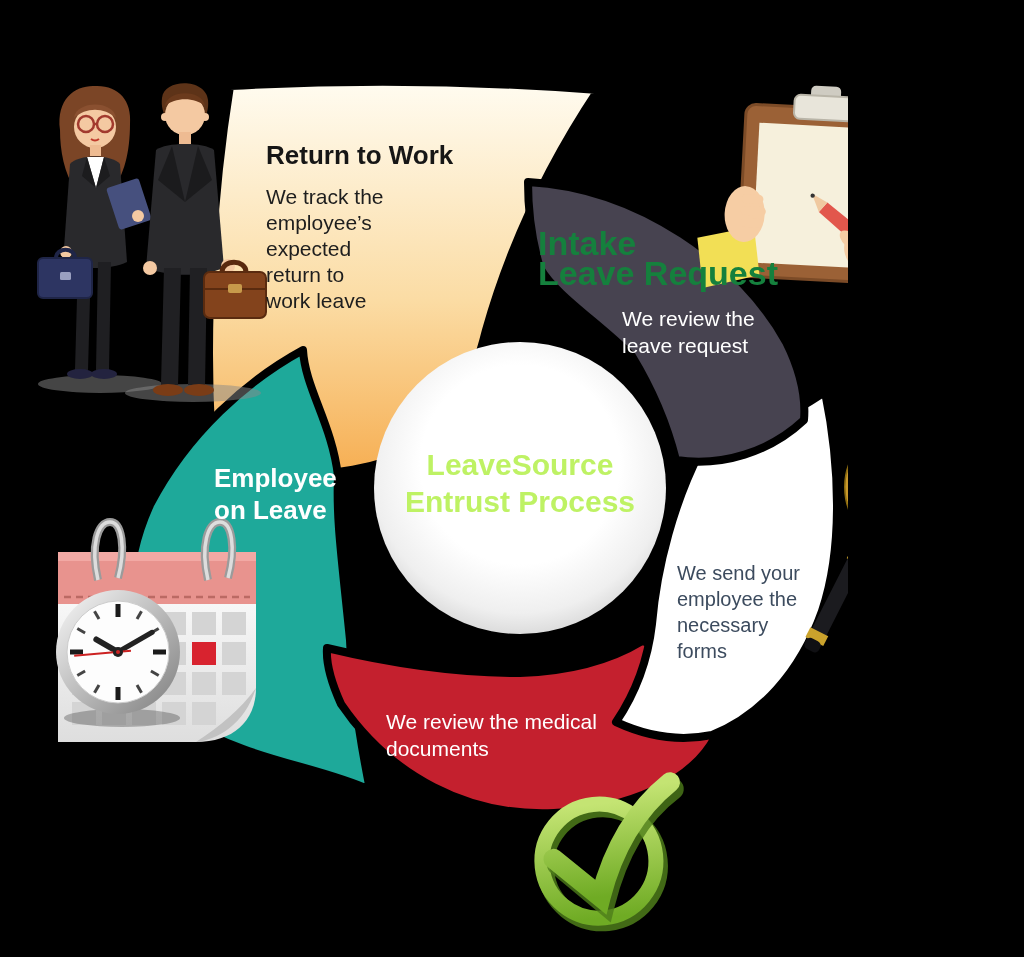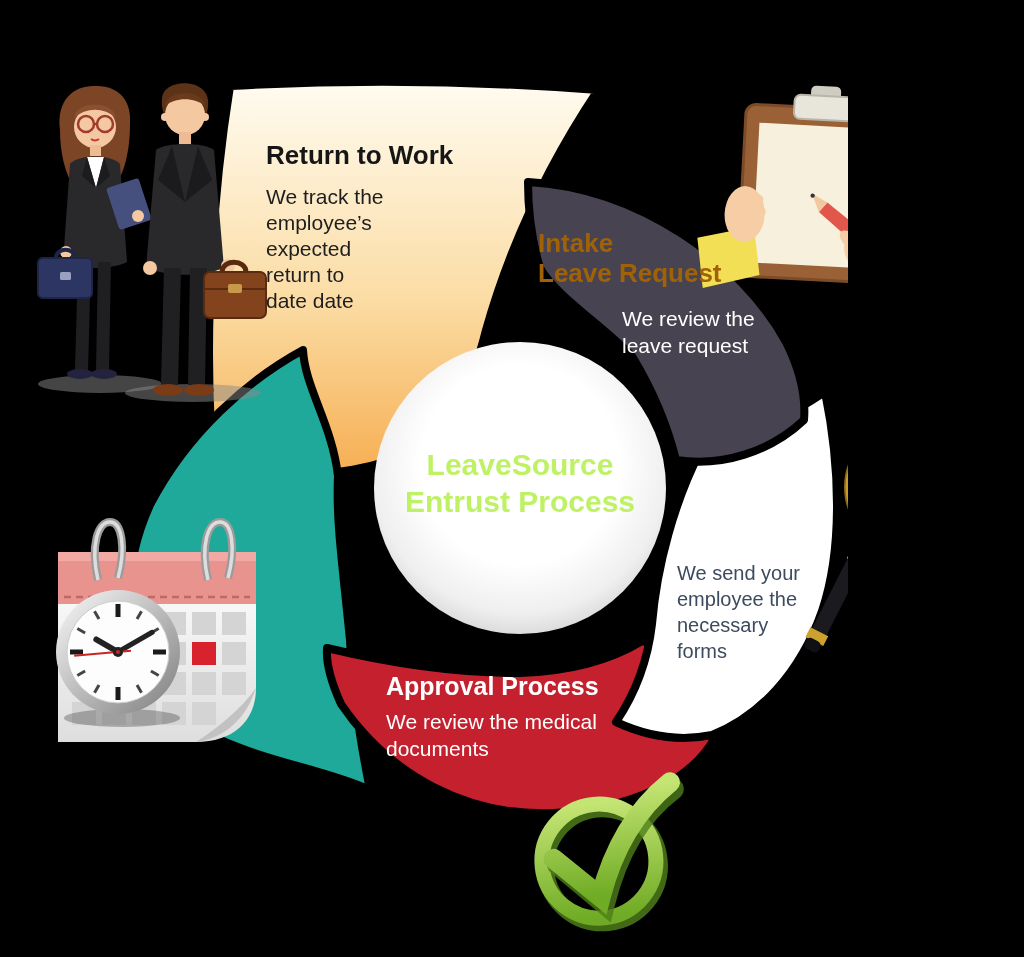--- a/index.html
+++ b/index.html
@@ -2,21 +2,21 @@
 <html><head>
 <meta charset="utf-8">
 <style>
   html,body{margin:0;padding:0;background:#000;}
   .stage{position:relative;width:848px;height:957px;background:#000;overflow:hidden;
          font-family:"Liberation Sans","DejaVu Sans",sans-serif;}
   .stage svg{position:absolute;left:0;top:0;}
   .txt{position:absolute;white-space:pre-line;}
   .t-return-title {left:266px;top:140px;font-size:26px;font-weight:600;color:#161616;}
   .t-return-body  {left:266px;top:184px;font-size:21px;line-height:26px;color:#1e1e1e;}
-  .t-intake-title {left:538px;top:228px;font-size:26px;line-height:30px;font-weight:600;color:#a16207;}
+  .t-intake-title {left:538px;top:228px;font-size:34px;line-height:30px;font-weight:600;color:#15803d;}
   .t-intake-body  {left:622px;top:295px;font-size:21px;line-height:27px;color:#fff;margin-top:10px;}
   .t-eol-title    {left:214px;top:462px;font-size:26px;line-height:32px;font-weight:600;color:#fff;}
   .t-elig-title   {left:694px;top:492px;font-size:26px;line-height:31px;font-weight:600;color:#101010;}
   .t-elig-body    {left:677px;top:560px;font-size:20px;line-height:26px;color:#3c4b5e;}
   .t-appr-title   {left:386px;top:672px;font-size:25px;font-weight:600;color:#fff;}
   .t-appr-body    {left:386px;top:708px;font-size:21px;line-height:27px;color:#fff;}
   .t-center-title {left:370px;top:446px;width:300px;text-align:center;
                    font-size:30px;line-height:37px;font-weight:700;color:#bef264;}
 </style>
 </head>
@@ -238,33 +238,34 @@
     <path d="M558 860 L600 903 C620 848 650 815 680 797" stroke="#4e7d1a" stroke-width="22" fill="none" stroke-linecap="round" opacity="0.8"></path>
     <path d="M554 854 L597 897 C617 843 647 810 678 790" stroke="url(#gradGreen)" stroke-width="20" fill="none" stroke-linecap="round"></path>
   </g>
 </svg>
 
 <div class="txt t-return-title">Return to Work</div>
 <div class="txt t-return-body">We track the
 employee’s
 expected
 return to
-date date</div>
+work leave</div>
 
 <div class="txt t-intake-title">Intake
 Leave Request</div>
 <div class="txt t-intake-body">We review the
 leave request</div>
 
 <div class="txt t-elig-body">We send your
 employee the
 necessary
 forms</div>
 
-<div class="txt t-appr-title">Approval Process</div>
 <div class="txt t-appr-body">We review the medical
 documents</div>
 
+<div class="txt t-eol-title">Employee
+on Leave</div>
 
 <div class="txt t-center-title">LeaveSource
 Entrust Process</div>
 
 </div>
 
 </body></html>

